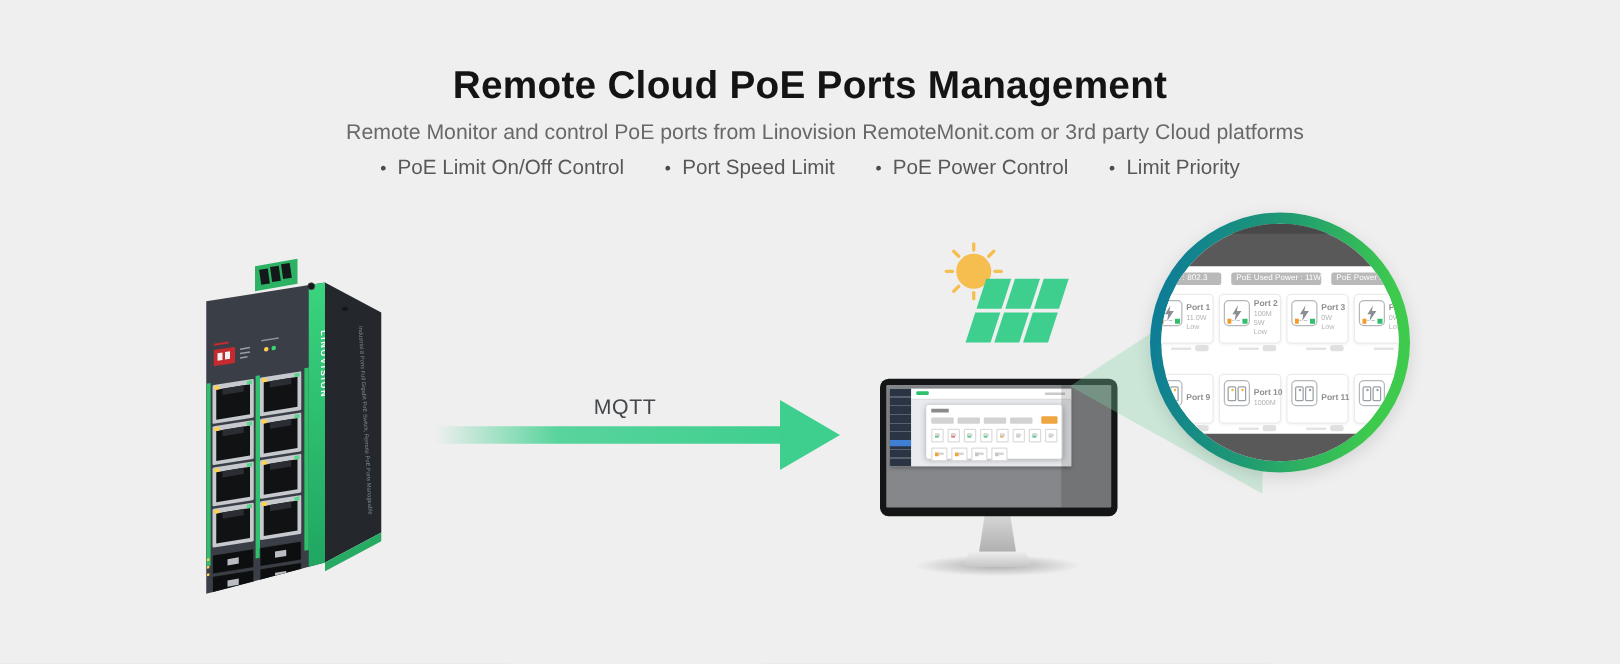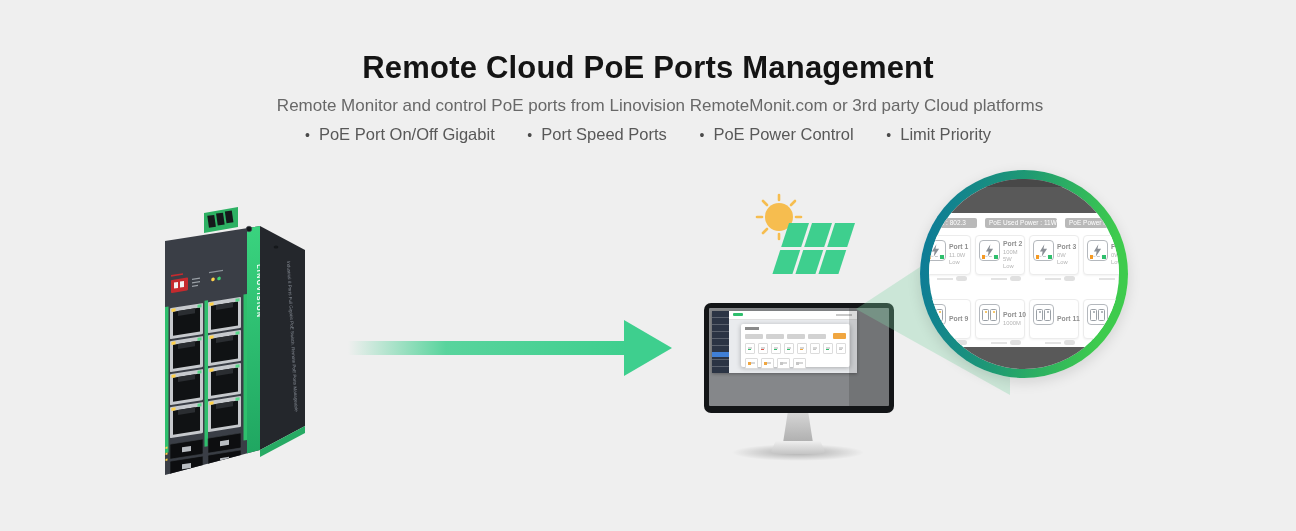--- a/index.html
+++ b/index.html
@@ -122,22 +122,22 @@
   .pslider::after  { content:""; position:absolute; right:0; top:0; width:11px; height:5px; background:#e0e0e0; border-radius:2.5px; }
 </style>
 </head>
 <body>
 
 <div id="stage">
 
   <div class="hdr-title">Remote Cloud PoE Ports Management</div>
   <div class="hdr-sub">Remote Monitor and control PoE ports from Linovision RemoteMonit.com or 3rd party Cloud platforms</div>
   <div class="hdr-bullets">
-    <span class="bullet-item">PoE Port On/Off Gigabit</span>
-    <span class="bullet-item">Port Speed Ports</span>
+    <span class="bullet-item">PoE Limit On/Off Control</span>
+    <span class="bullet-item">Port Speed Limit</span>
     <span class="bullet-item">PoE Power Control</span>
     <span class="bullet-item">Limit Priority</span>
   </div>
 
   <div class="switch-wrap">
     <svg width="170" height="290" viewBox="0 0 170 290">
       <defs>
         <linearGradient id="gstripe" x1="0" y1="0" x2="0" y2="1">
           <stop offset="0" stop-color="#3ad47f"></stop>
             <stop offset="1" stop-color="#1ea35f"></stop>
@@ -262,20 +262,21 @@
       <polygon points="56,10 90,4 90,24 56,30" fill="#2db163"></polygon>
       <g transform="rotate(-8 73 17)">
         <rect x="60" y="11" width="7" height="12" fill="#15181b"></rect>
         <rect x="69" y="10" width="7" height="12" fill="#15181b"></rect>
         <rect x="78" y="9" width="7" height="12" fill="#15181b"></rect>
       </g>
       <circle cx="101" cy="26" r="2.8" fill="#15181b" stroke="#4a4e55" stroke-width="0.6"></circle>
     </svg>
   </div>
 
+  <div class="mqtt-label">MQTT</div>
   <div class="arrow-wrap">
     <svg width="332" height="75" viewBox="0 0 332 75">
       <defs>
         <linearGradient id="arrowfade" x1="0" y1="0" x2="1" y2="0">
           <stop offset="0" stop-color="#3ecf8e" stop-opacity="0"></stop>
           <stop offset="0.35" stop-color="#3ecf8e" stop-opacity="0.85"></stop>
           <stop offset="1" stop-color="#3ecf8e"></stop>
         </linearGradient>
       </defs>
       <rect x="2" y="31" width="280" height="14" fill="url(#arrowfade)"></rect>

